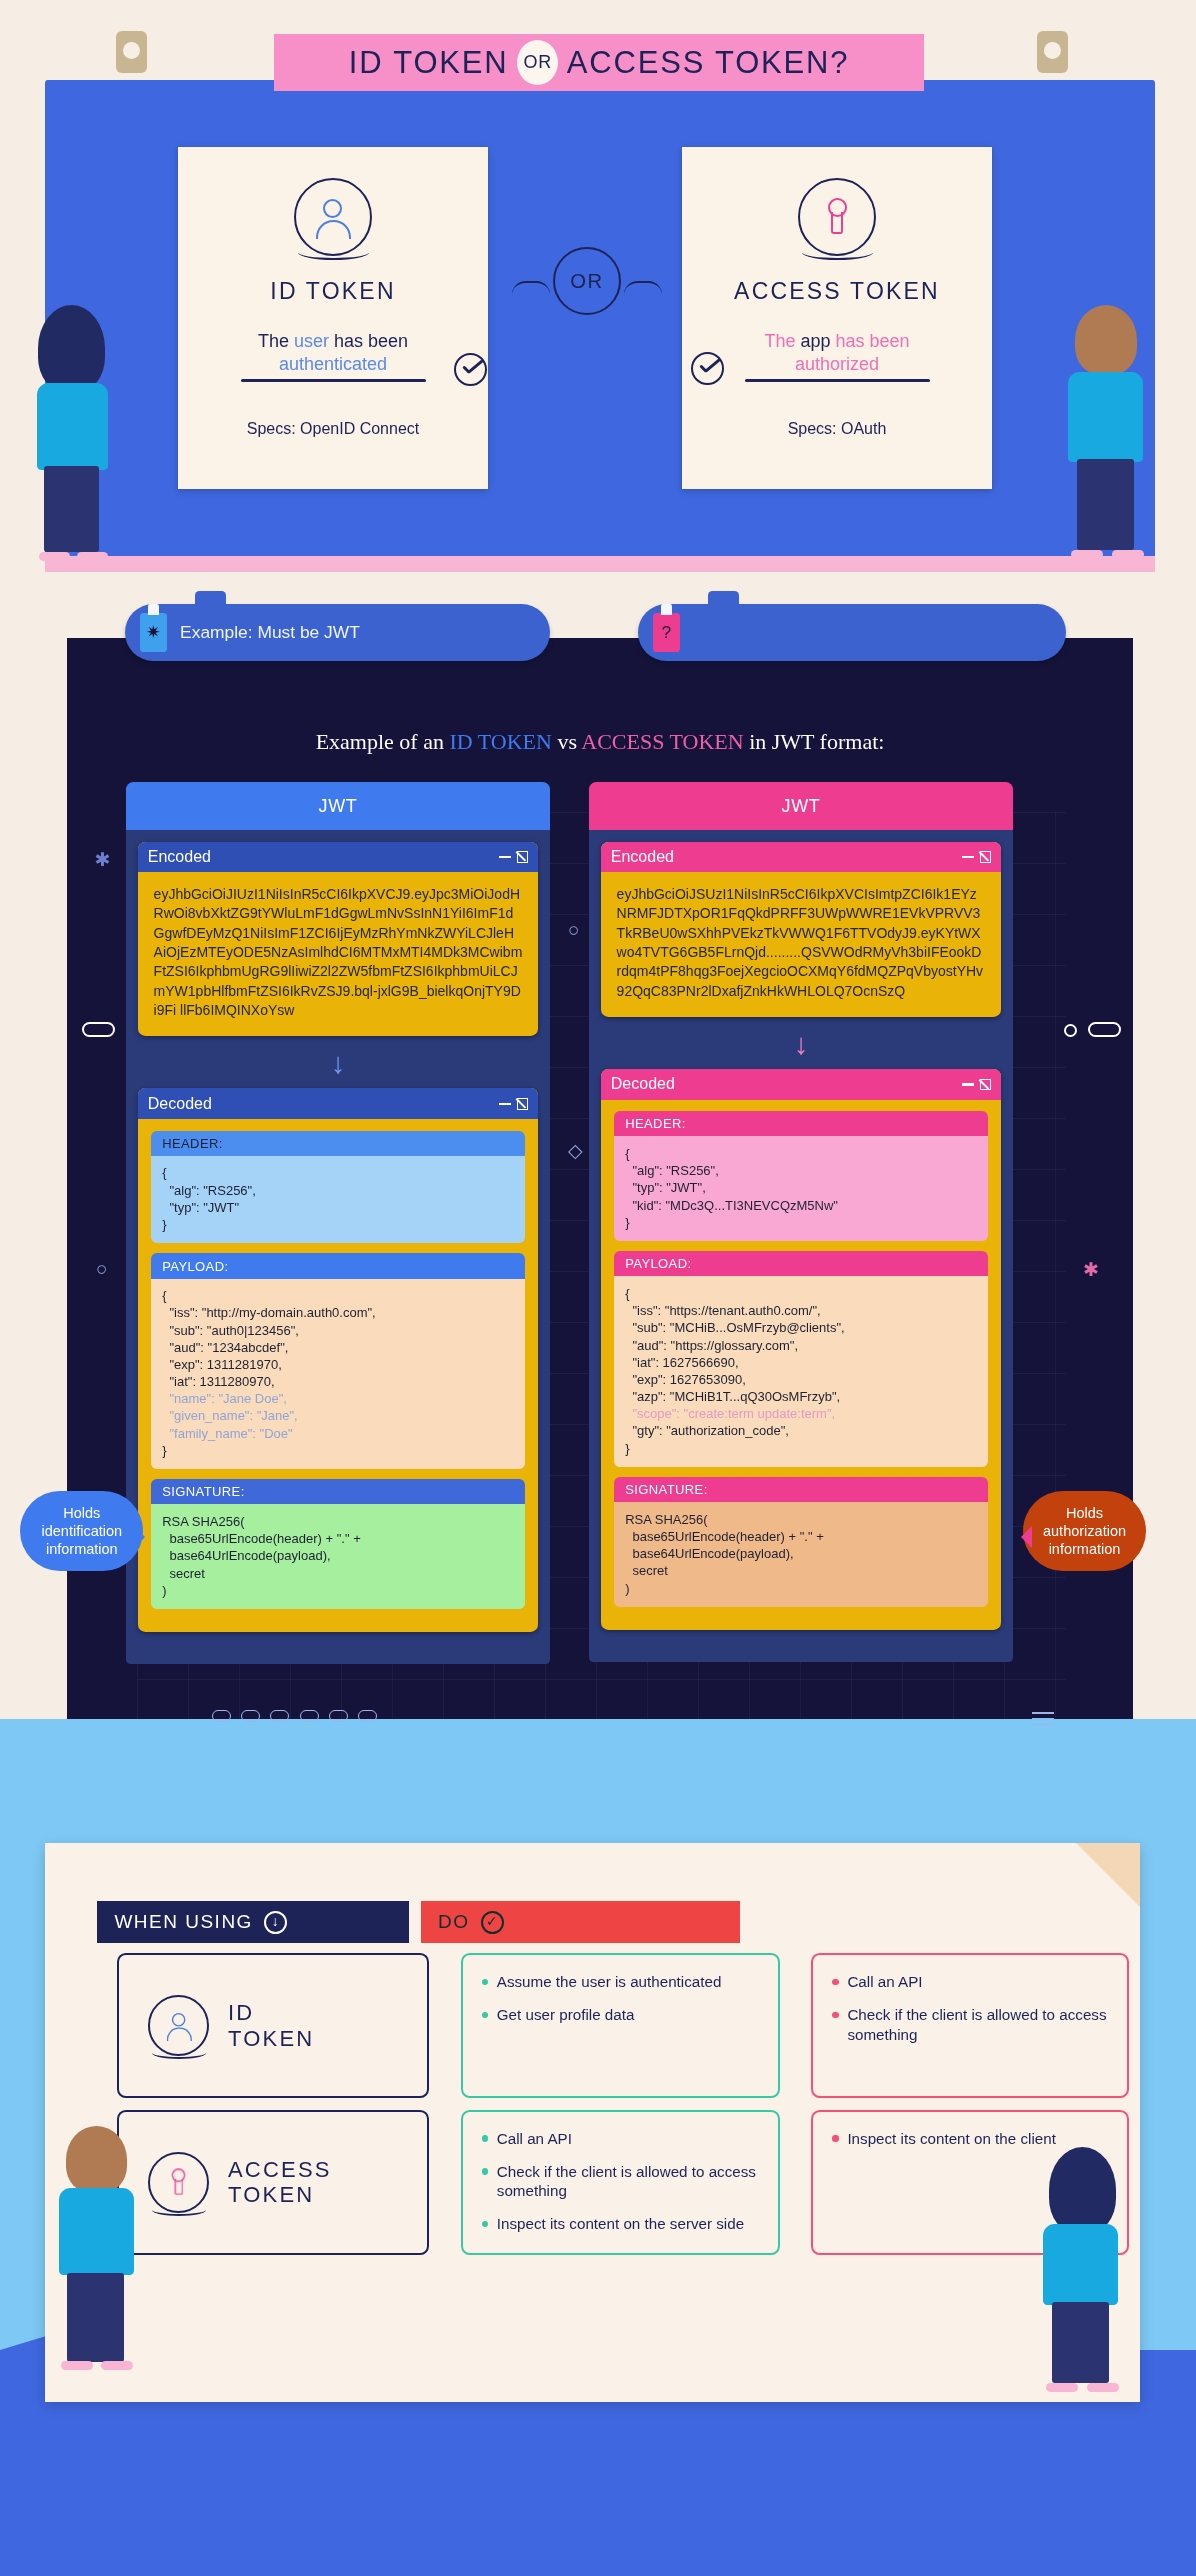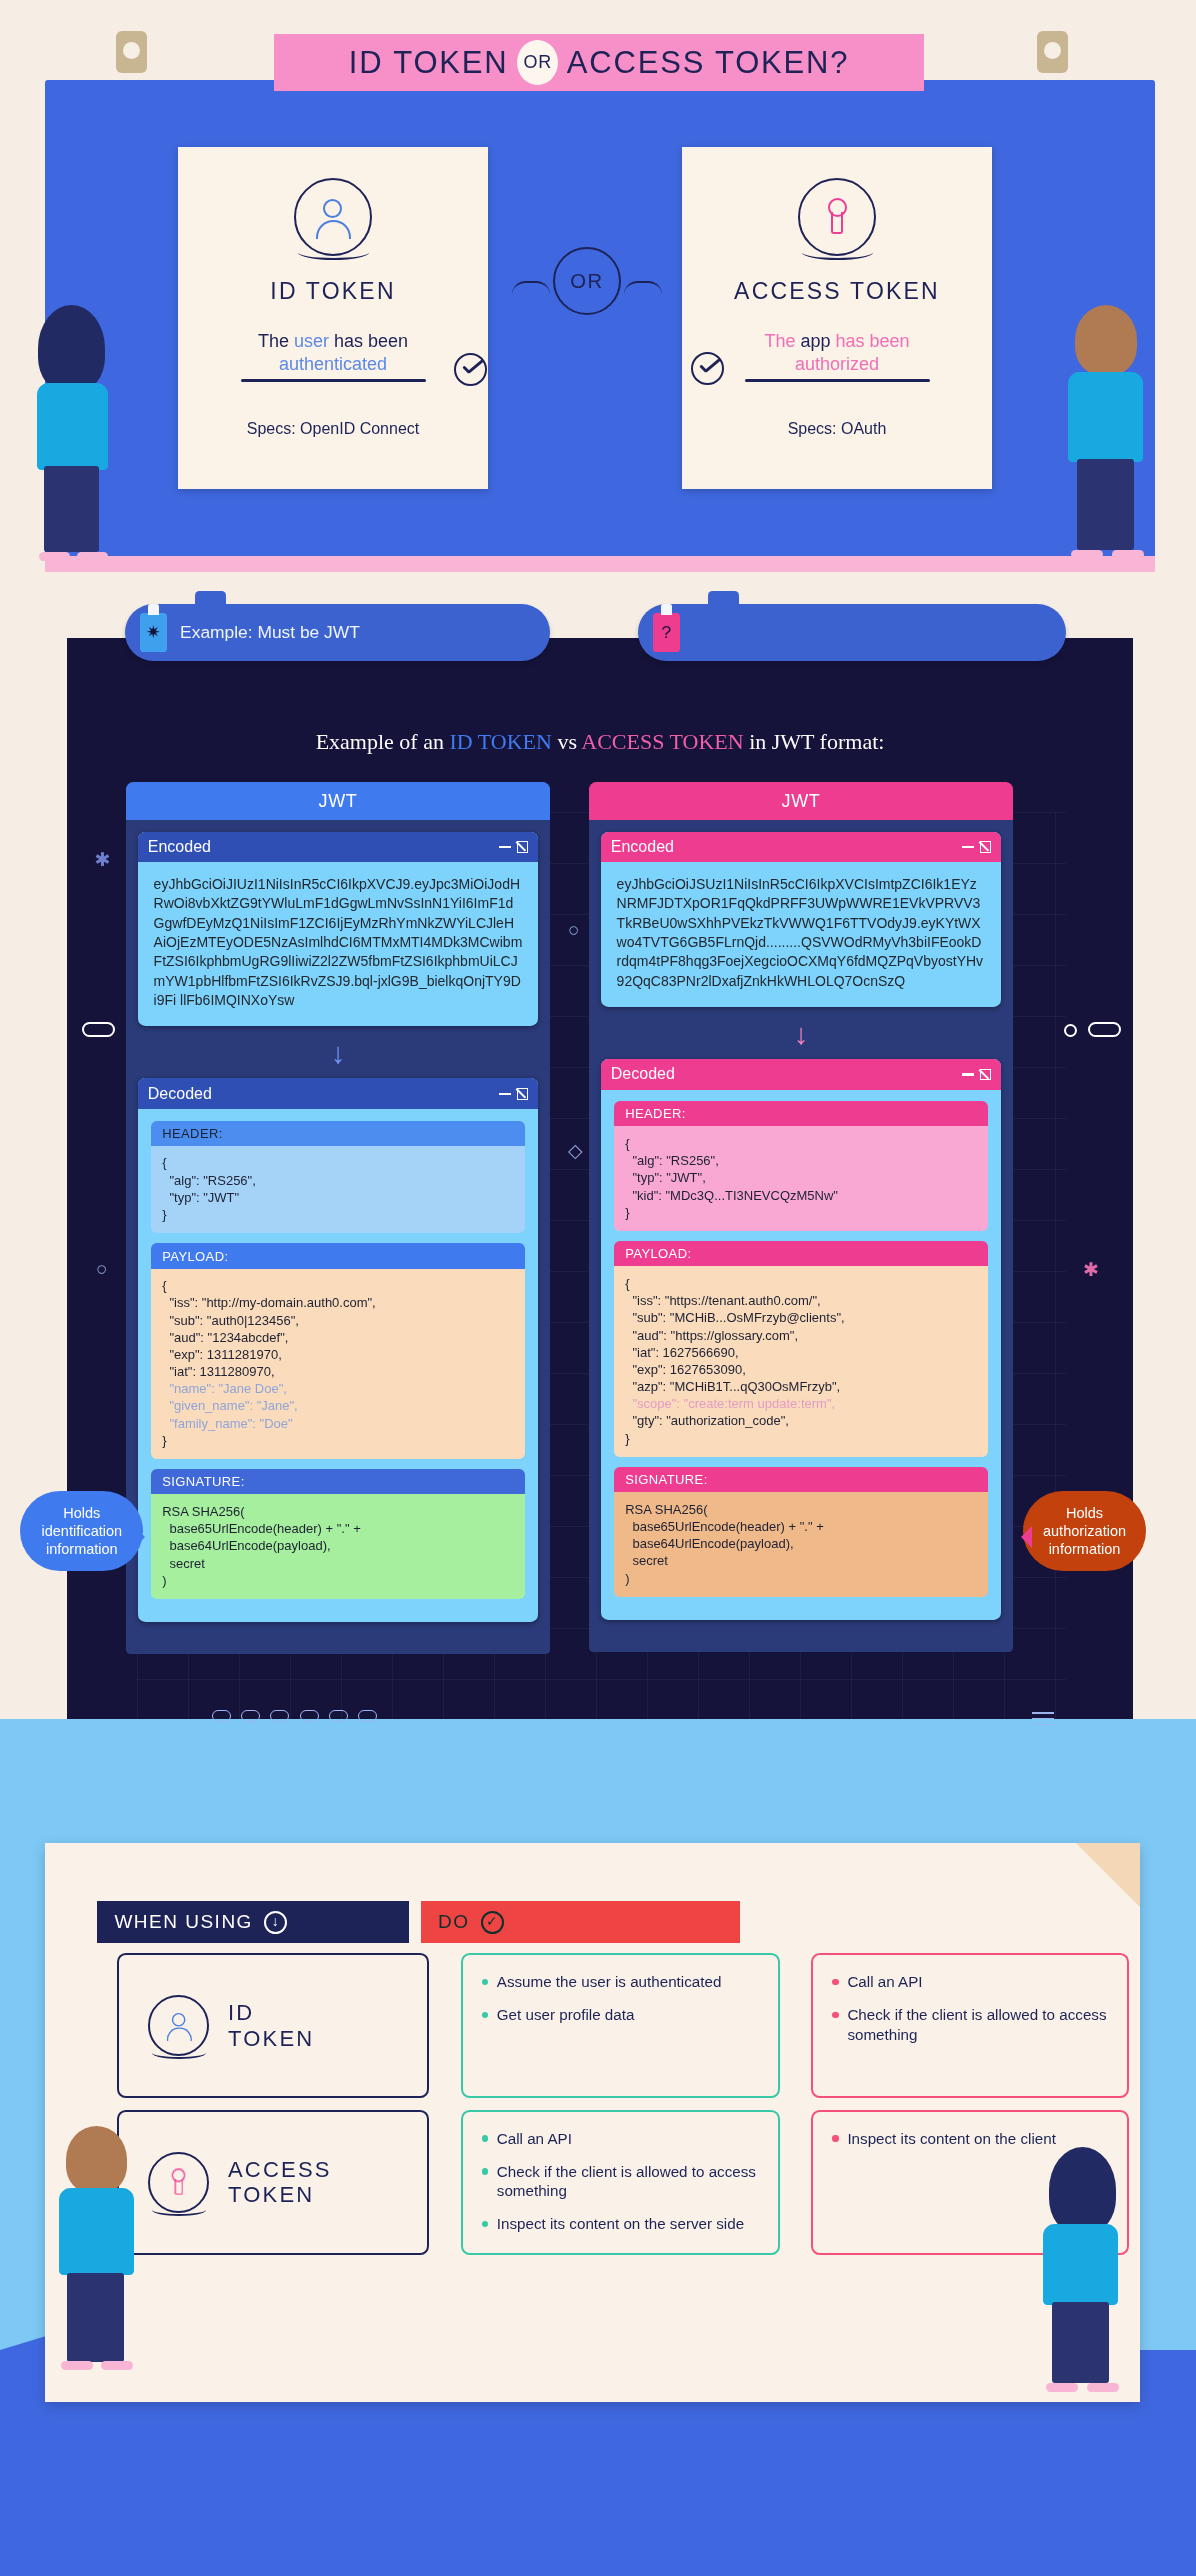--- a/index.html
+++ b/index.html
@@ -221,33 +221,33 @@
     text-align:center; color:#fdfdfd; font-size:22px;font-family:Liberation Serif, serif;
   }
   .dark-head .c-blue{ color:#3f7bef; }
   .dark-head .c-pink{ color:#ee5fa8; }
 
   
   .jwt-col{ position:absolute; top:144px; width:424px; }
   .jwt-col.left{ left:59px; }
   .jwt-col.right{ left:522px; }
   .jwt-tab{
-    height:38px; border-radius:7.3px 7.3px 0 0;
+    height:48px; border-radius:7.3px 7.3px 0 0;
     display:flex; align-items:center; justify-content:center;
     color:#fff; font-size:18px; letter-spacing:0.7px;
   }
   .jwt-tab.blue{ background:#3f7bef; }
   .jwt-tab.pink{ background:#ee3d90; }
   .jwt-body{
     background:#2b3a78; padding:11.6px 11.6px 19px;
     border-radius:0 0 4.4px 4.4px;
   }
 
   .win{
-    background:#7dd3fc; border-radius:7.3px; overflow:hidden;
+    background:#eab308; border-radius:7.3px; overflow:hidden;
     margin-bottom:13px;
     box-shadow: 0 1.5px 4.4px rgba(0,0,0,.3);
   }
   .win-bar{
     height:30.5px; display:flex; align-items:center;
     padding: 0 10.2px; color:#fff; font-size:16px;
     justify-content:space-between;
   }
   .win-bar.blue{ background:#2f4fb5; }
   .win-bar.pink{ background:#ee3d90; }

